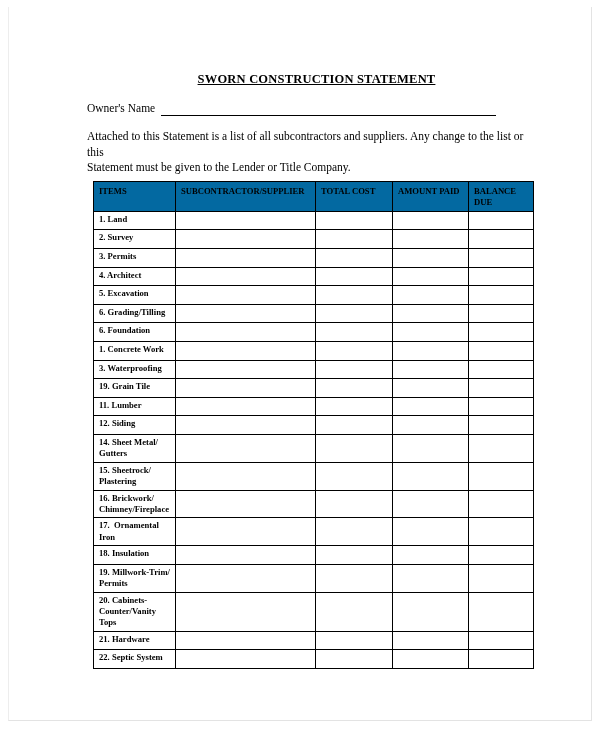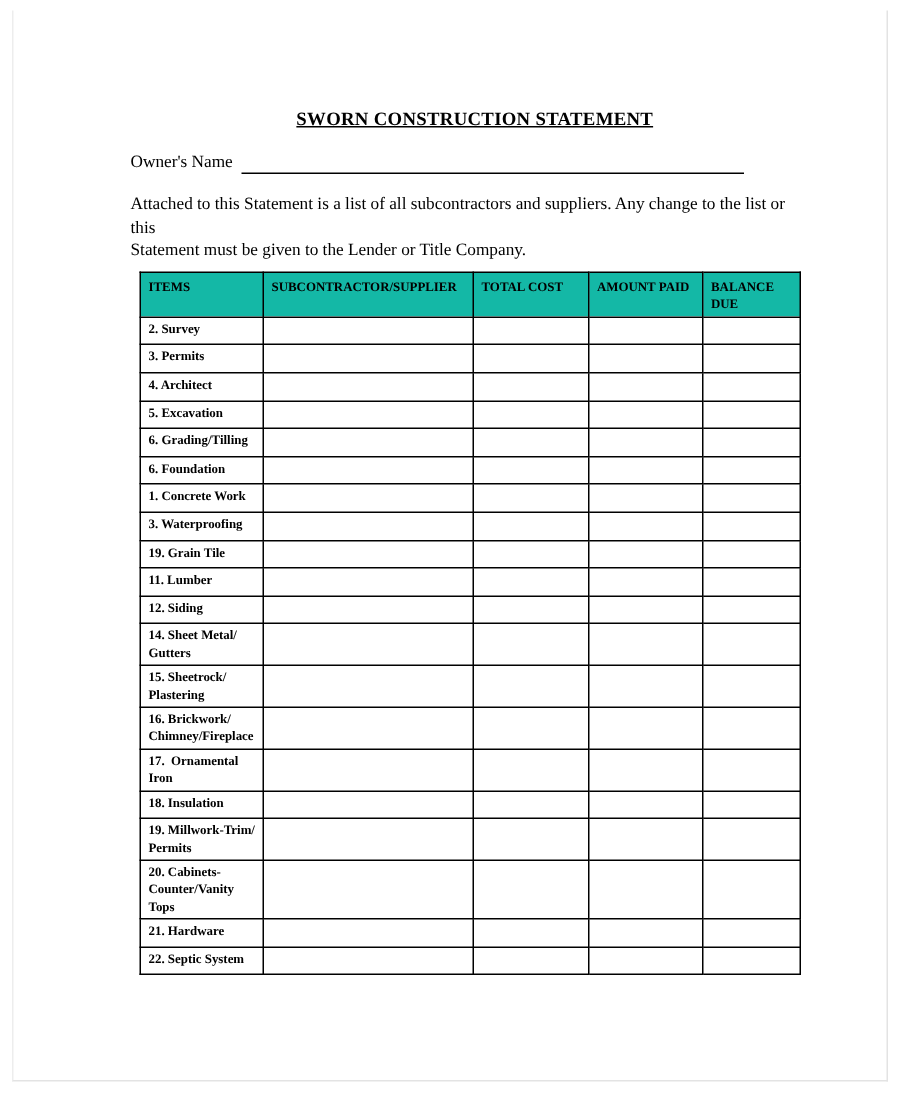--- a/index.html
+++ b/index.html
@@ -86,21 +86,21 @@
     border: 1px solid #000000;
     padding: 2px 0 2px 5px;
     font-size: 8.6px;
     line-height: 11.4px;
     text-align: left;
     vertical-align: top;
     font-weight: bold;
     box-sizing: border-box;
   }
   table.cost-table thead th {
-    background: #14b8a6;
+    background: #0369a1;
     height: 16px;
     vertical-align: top;
     padding-top: 4px;
   }
   table.cost-table tbody td {
     background: #ffffff;
     height: 18.6px;
   }
   .col-items   { width: 82px; }
   .col-sub     { width: 140px; }
@@ -158,20 +158,29 @@
           </th>
           <th>
             <span class="cell-line">BALANCE</span>
             <span class="cell-line">DUE</span>
           </th>
         </tr>
     </thead>
     <tbody>
         <tr>
           <td>
+            <span class="cell-line">1. Land</span>
+          </td>
+          <td></td>
+          <td></td>
+          <td></td>
+          <td></td>
+        </tr>
+        <tr>
+          <td>
             <span class="cell-line">2. Survey</span>
           </td>
           <td></td>
           <td></td>
           <td></td>
           <td></td>
         </tr>
         <tr>
           <td>
             <span class="cell-line">3. Permits</span>

